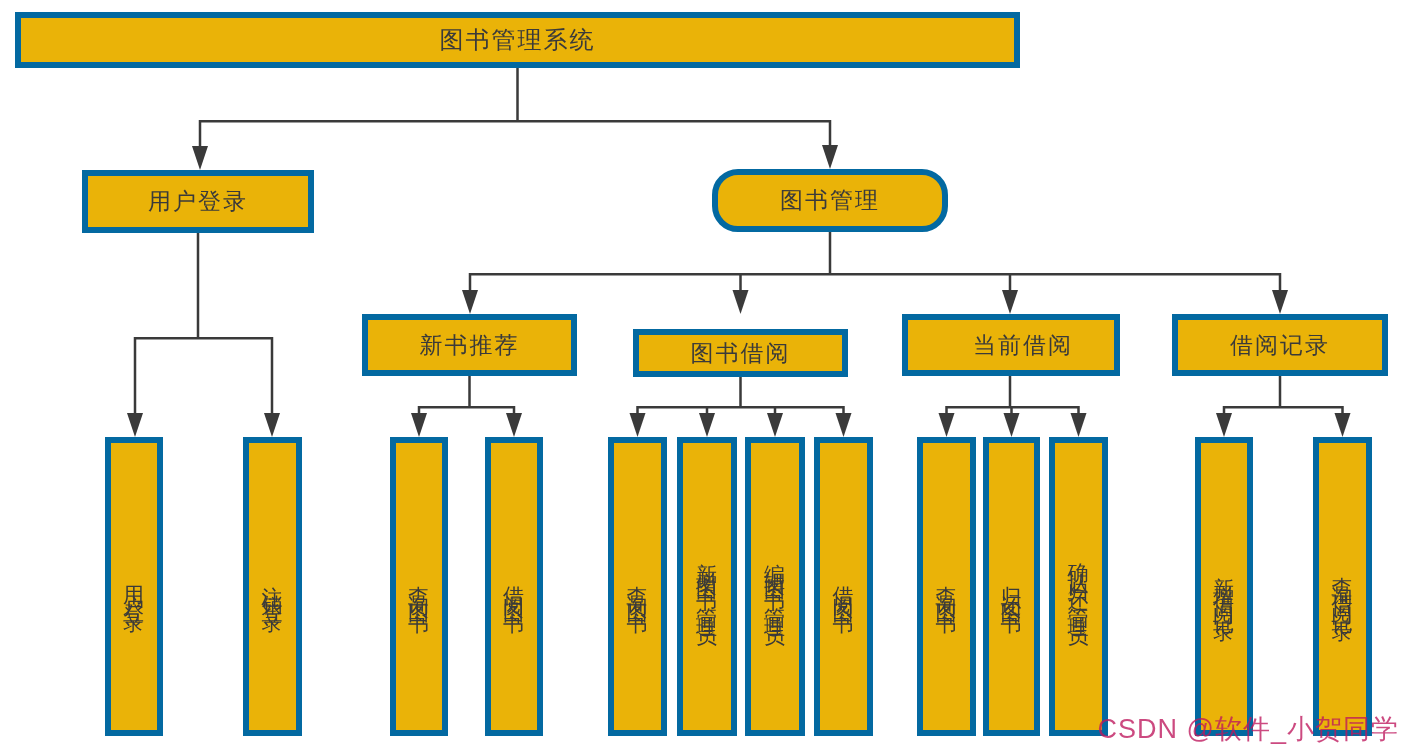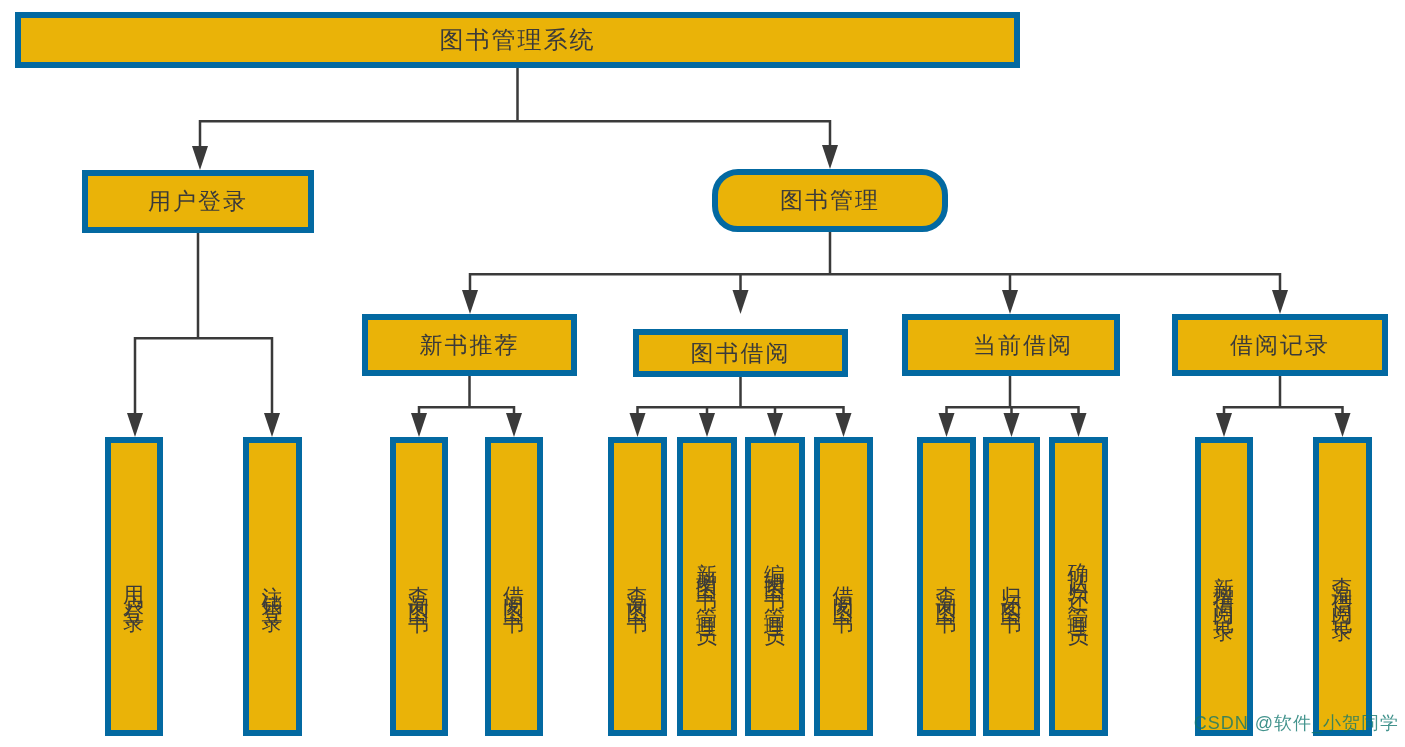--- a/index.html
+++ b/index.html
@@ -34,23 +34,23 @@
     font-size:21px;
     letter-spacing:9px;
     line-height:1.1;
     color:#3a3a3a;
     white-space:nowrap;
   }
   .watermark {
     position:absolute;
     top:711px;
     right:6px;
-    font-size:18px;
+    font-size:27px;
     letter-spacing:1px;
-    color:#0f766e;
+    color:#be185d;
     opacity:0.78;
     z-index:3;
   }
 </style>
 </head>
 <body>
 
 <div class="canvas">
 
   <svg class="wires" width="1405" height="747" viewBox="0 0 1405 747">

